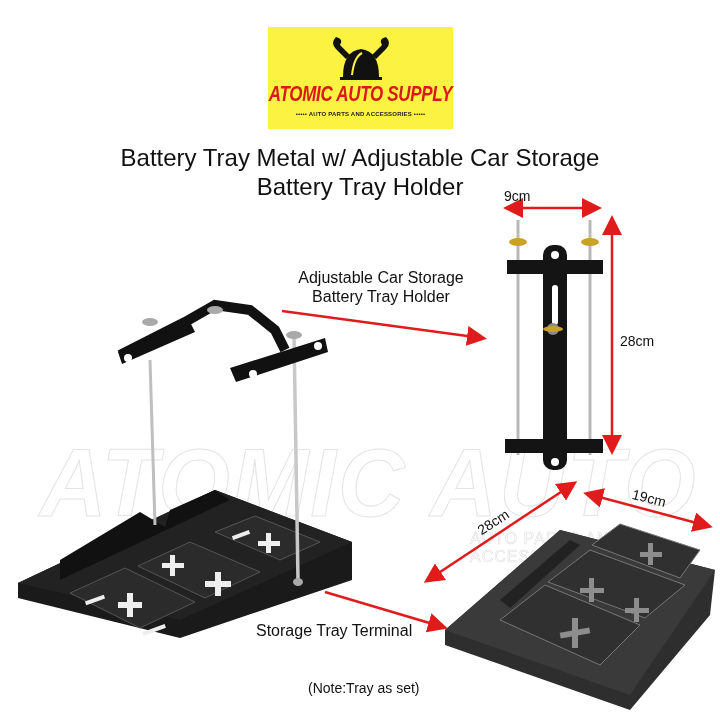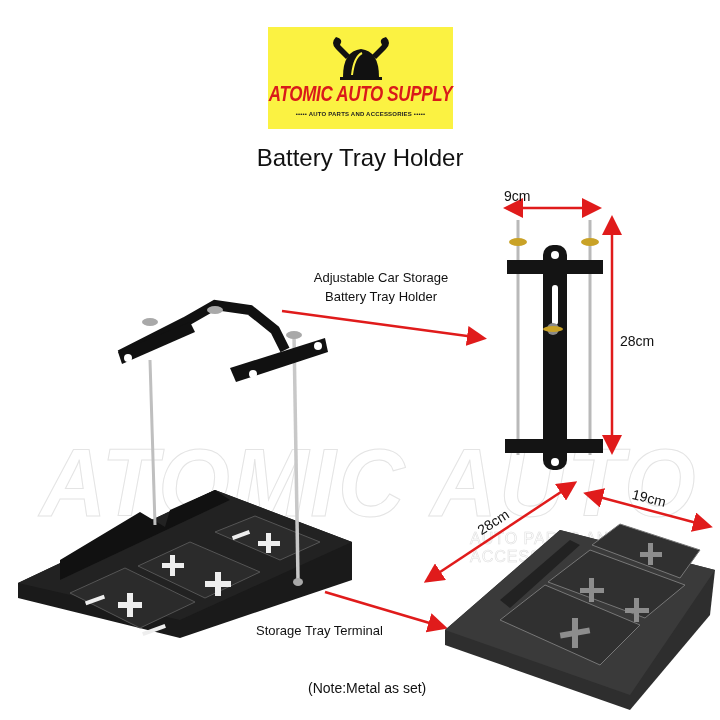--- a/index.html
+++ b/index.html
@@ -2,21 +2,21 @@
 <html><head>
   <meta charset="utf-8">
   <style>
     html, body { margin:0; padding:0; }
     body { width:720px; height:720px; background:#ffffff; position:relative; overflow:hidden; font-family:"Liberation Sans", sans-serif; color:#111; }
     .abs { position:absolute; }
     .logo { left:268px; top:27px; width:185px; height:102px; background:#fbf242; }
     .logo-brand { position:absolute; left:0; right:0; top:58px; text-align:center; color:#d91a1a; font-weight:bold; font-style:italic; font-size:17px; letter-spacing:-0.3px; font-family:"Liberation Sans", sans-serif; transform:scaleY(1.25); }
     .logo-tag { position:absolute; left:0; right:0; top:84px; text-align:center; color:#222; font-size:6px; font-weight:bold; letter-spacing:0.2px; }
     .title { left:60px; top:143px; width:600px; text-align:center; font-size:24px; line-height:29px; color:#111; }
-    .label { font-size:13px; color:#111; text-align:center; line-height:19px; }
+    .label { font-size:16px; color:#111; text-align:center; line-height:19px; }
     .dim { font-size:14px; color:#111; }
     .watermark { left:40px; top:430px; font-size:92px; font-weight:bold; font-style:italic; color:transparent; -webkit-text-stroke:1px #e4e4e4; letter-spacing:2px; white-space:nowrap; transform:scaleY(1.05); }
     .wm-sub { left:470px; top:530px; font-size:16px; color:transparent; -webkit-text-stroke:0.6px #e0e0e0; letter-spacing:1px; }
   </style>
 </head>
 <body>
 
 <div class="abs watermark">ATOMIC AUTO SUPPLY</div>
 <div class="abs wm-sub">AUTO PARTS AND ACCESSORIES</div>
 
@@ -28,20 +28,21 @@
       <path d="M17 44 q0 -26 18 -28 q18 2 18 28 z"></path>
     </g>
     <path d="M26 42 q2 -18 10 -22" stroke="#fbf242" stroke-width="2" fill="none"></path>
     <rect x="14" y="44" width="42" height="3" fill="#111"></rect>
   </svg>
   <div class="logo-brand">ATOMIC AUTO SUPPLY</div>
   <div class="logo-tag">••••• AUTO PARTS AND ACCESSORIES •••••</div>
 </div>
 
 <div class="abs title">
+  <div>Battery Tray Metal w/ Adjustable Car Storage</div>
   <div>Battery Tray Holder</div>
 </div>
 
 <div class="abs label" style="left:276px;top:268px;width:210px;">
   <div>Adjustable Car Storage</div>
   <div>Battery Tray Holder</div>
 </div>
 
 <svg class="abs" style="left:0;top:0" width="720" height="720">
   <defs>
@@ -143,13 +144,13 @@
       <rect x="149" y="78" width="5" height="24"></rect>
     <rect x="185" y="108" width="24" height="5"></rect>
       <rect x="194" y="98" width="5" height="24"></rect>
     <rect x="200" y="52" width="22" height="5"></rect>
       <rect x="208" y="43" width="5" height="22"></rect>
   </g>
 </svg>
 
 <div class="abs label" style="left:256px;top:621px;">Storage Tray Terminal</div>
 
-<div class="abs" style="left:308px;top:680px;font-size:14px;">(Note:Metal as set)</div>
+<div class="abs" style="left:308px;top:680px;font-size:14px;">(Note:Tray as set)</div>
 
 </body></html>

